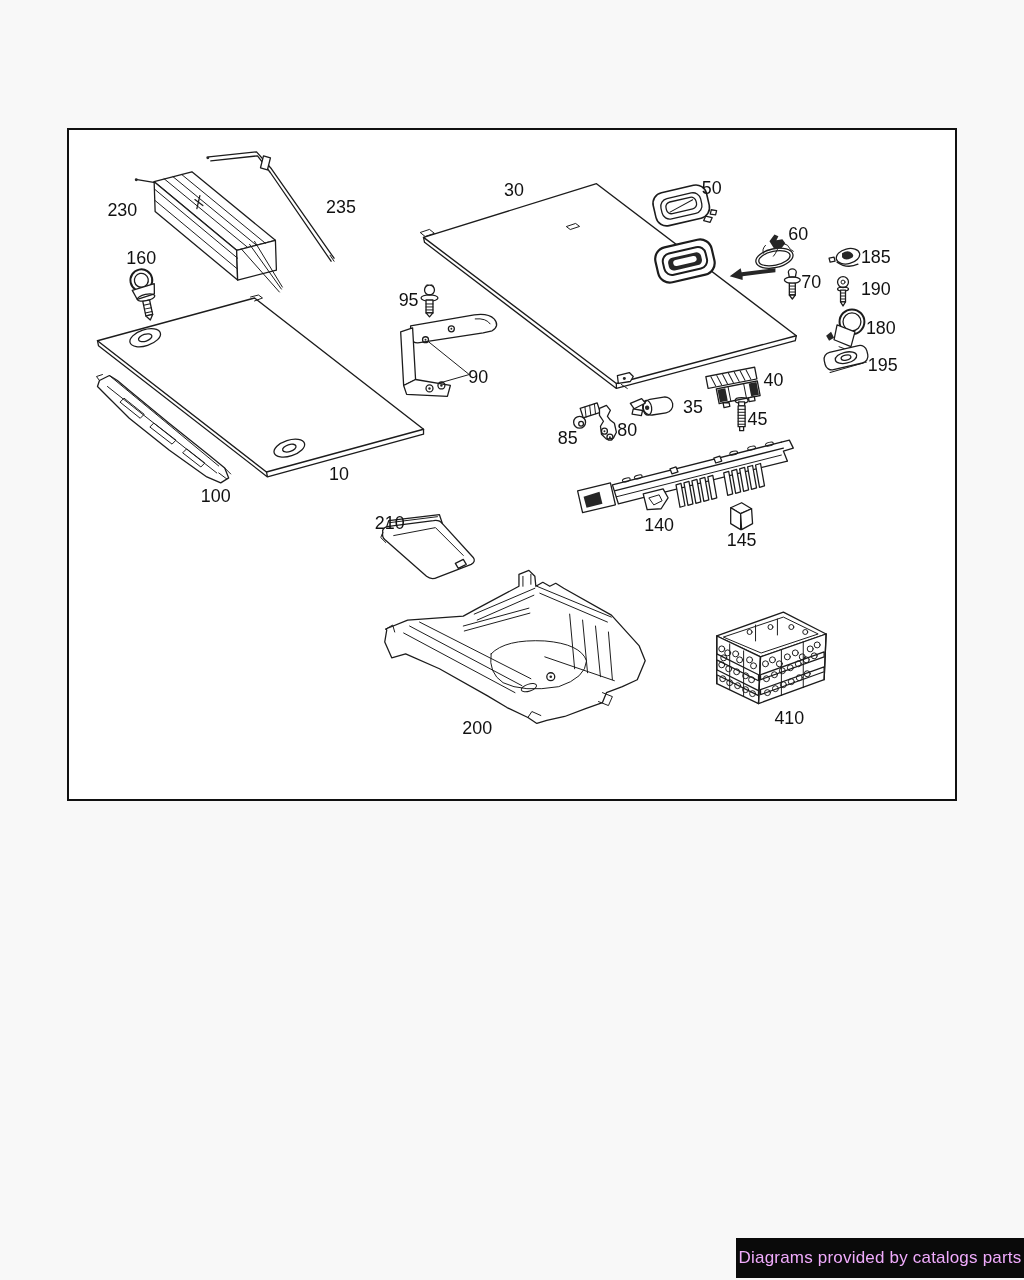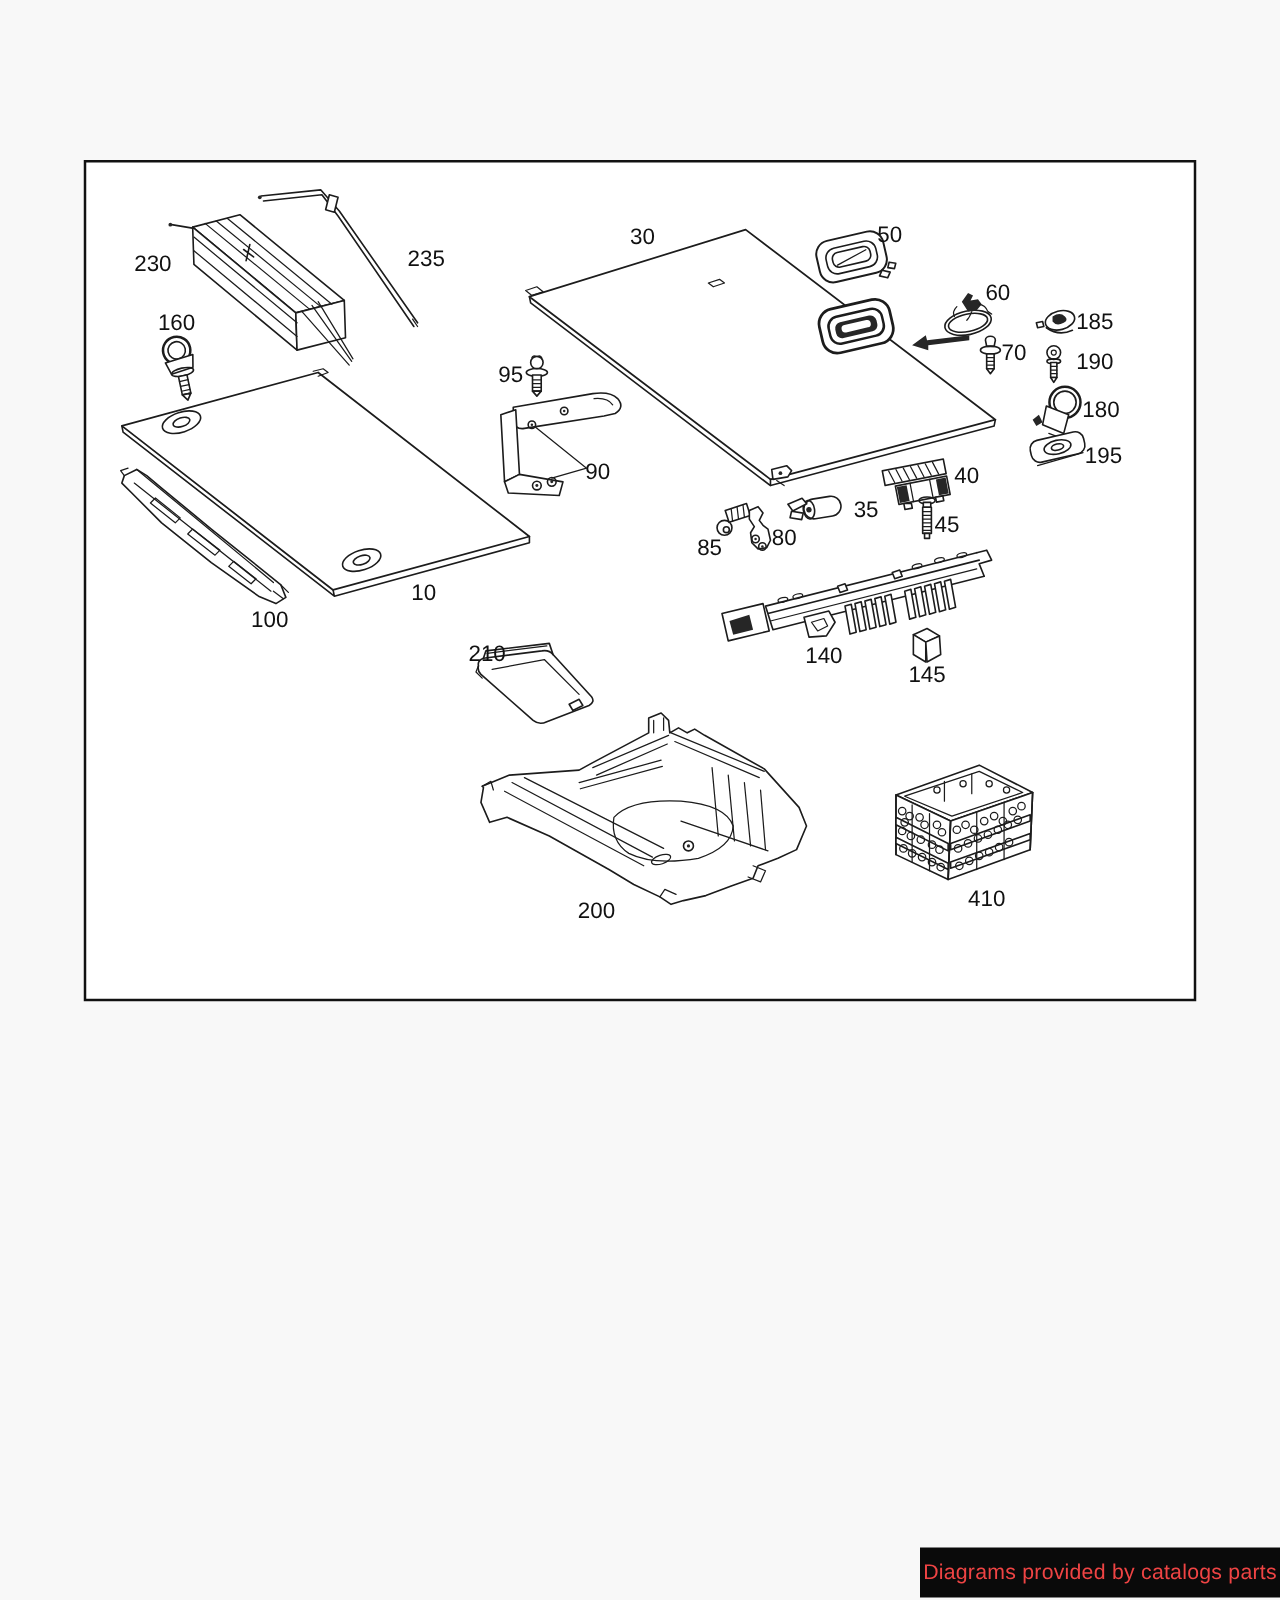--- a/index.html
+++ b/index.html
@@ -9,21 +9,21 @@
         background:#ffffff;border:2px solid #111;box-sizing:border-box;}
   .diagram-frame svg{display:block;width:100%;height:100%;}
   .s{fill:none;stroke:#1c1c1c;stroke-width:1.3;stroke-linejoin:round;stroke-linecap:round;}
   .w{fill:#ffffff;stroke:#1c1c1c;stroke-width:1.3;stroke-linejoin:round;}
   .thin{fill:none;stroke:#1c1c1c;stroke-width:1;stroke-linejoin:round;stroke-linecap:round;}
   .bold{fill:none;stroke:#1c1c1c;stroke-width:2;stroke-linejoin:round;stroke-linecap:round;}
   .d{fill:#262626;stroke:none;}
   .t{font:18px "Liberation Sans",sans-serif;fill:#111;text-anchor:middle;stroke:none;}
   .footer-bar{position:absolute;right:0;bottom:2px;width:288px;height:40px;background:#0a0a0a;
         display:flex;align-items:center;justify-content:center;}
-  .footer-bar span{color:#ef4444;font-size:17px;letter-spacing:.2px;}
+  .footer-bar span{color:#f0abfc;font-size:17px;letter-spacing:.2px;}
 </style>
 </head>
 <body>
 
 <div class="page">
 
   <div class="diagram-frame">
     <svg viewBox="0 0 890 673">
 
       <g>

